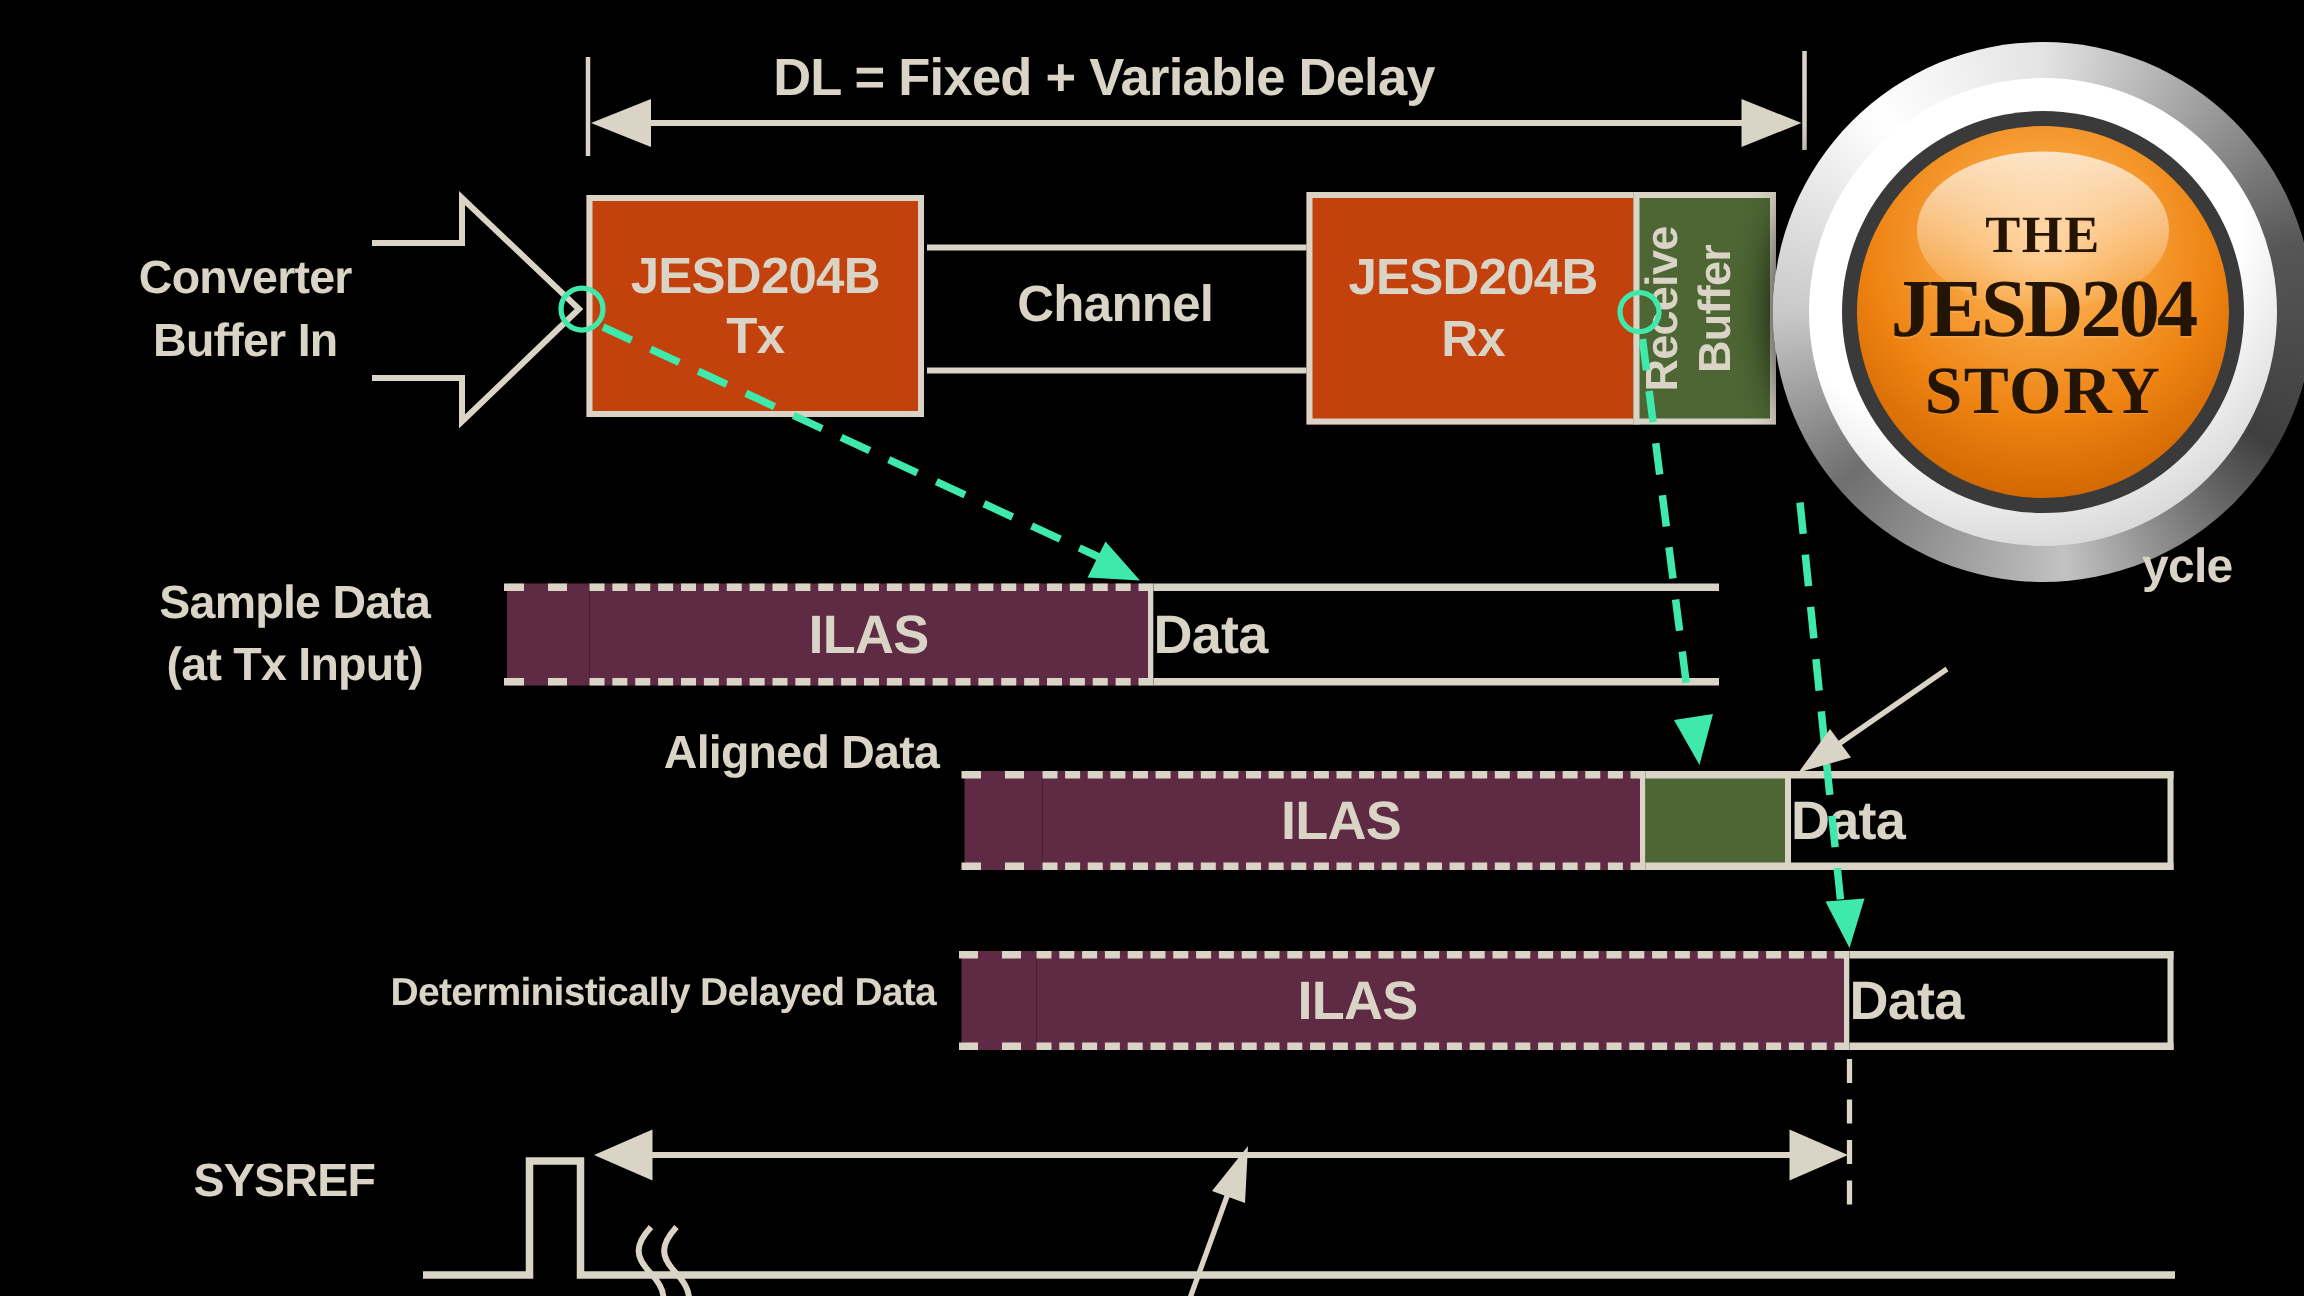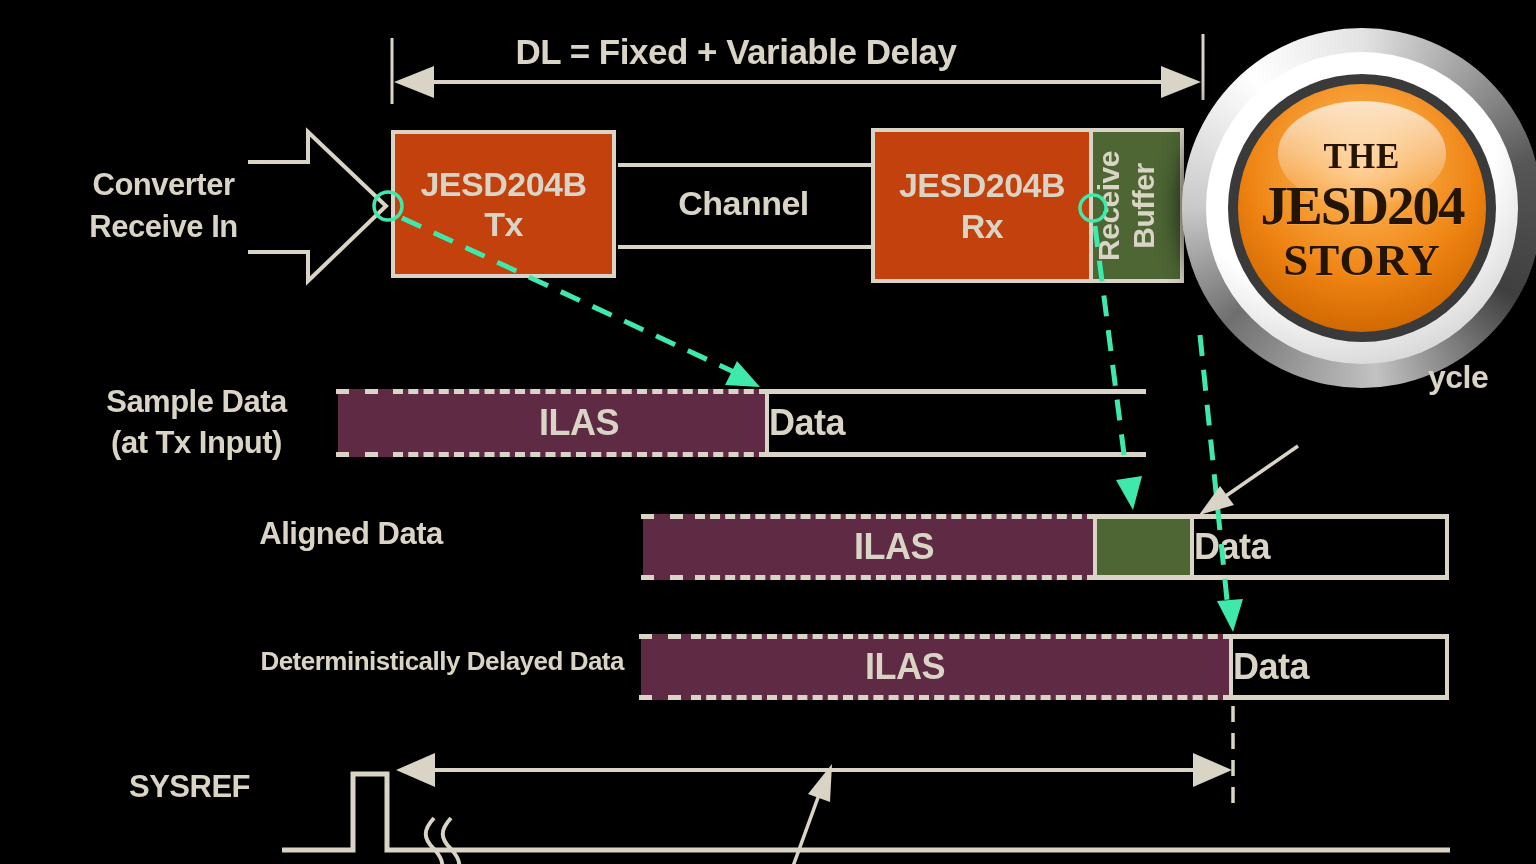--- a/index.html
+++ b/index.html
@@ -50,21 +50,21 @@
 </style>
 </head>
 <body>
 
 <div id="canvas">
 
   <div class="abs lbl ctr" style="left:420px;top:32px;width:560px;font-size:35px;">DL = Fixed + Variable Delay</div>
 
   <div class="abs lbl ctr" style="left:20px;top:164px;width:215px;font-size:31px;line-height:42px;">
     <span style="display:block">Converter</span>
-    <span style="display:block">Receive In</span>
+    <span style="display:block">Buffer In</span>
   </div>
 
   <div class="abs block" style="left:355px;top:130px;width:225px;height:148px;">
     <span>JESD204B</span>
     <span>Tx</span>
   </div>
 
   <div class="abs lbl ctr" style="left:582px;top:184px;width:251px;font-size:34px;">Channel</div>
 
   <div class="abs block" style="left:835px;top:128px;width:222px;height:155px;">
@@ -87,21 +87,21 @@
       <i class="t"></i>
       <i class="b"></i>
     </div>
   <div class="abs bar-ilas" style="left:357px;top:389px;width:376px;height:68px;">
       <span>ILAS</span>
     </div>
   <div class="abs bar-data" style="left:733px;top:389px;width:377px;height:68px;">
       <span>Data</span>
     </div>
 
-  <div class="abs lbl rt" style="left:40px;top:514px;width:550px;font-size:31px;line-height:40px;text-align:center;">
+  <div class="abs lbl rt" style="left:40px;top:482px;width:550px;font-size:31px;line-height:40px;">
     <span style="display:block">Aligned Data</span>
   </div>
   <div class="abs leadin" style="left:607px;top:514px;width:52px;height:66px;">
       <i class="t"></i>
       <i class="b"></i>
     </div>
   <div class="abs bar-ilas" style="left:659px;top:514px;width:402px;height:66px;">
       <span>ILAS</span>
     </div>
   <div class="abs bar-green" style="left:1061px;top:514px;width:97px;height:66px;"></div>

